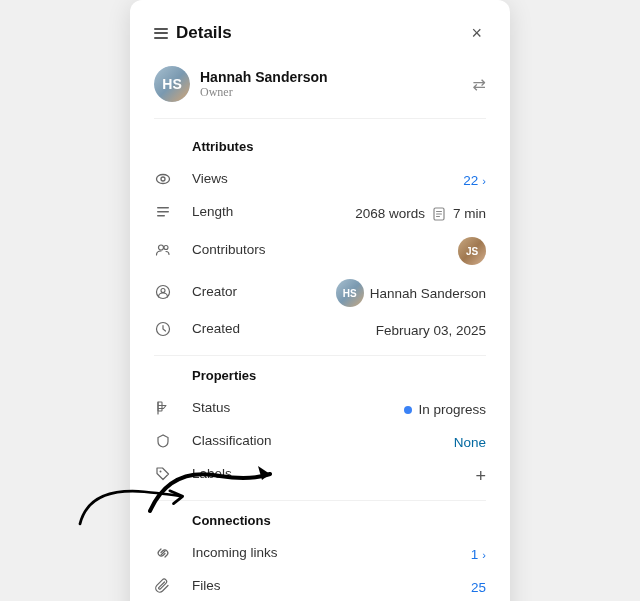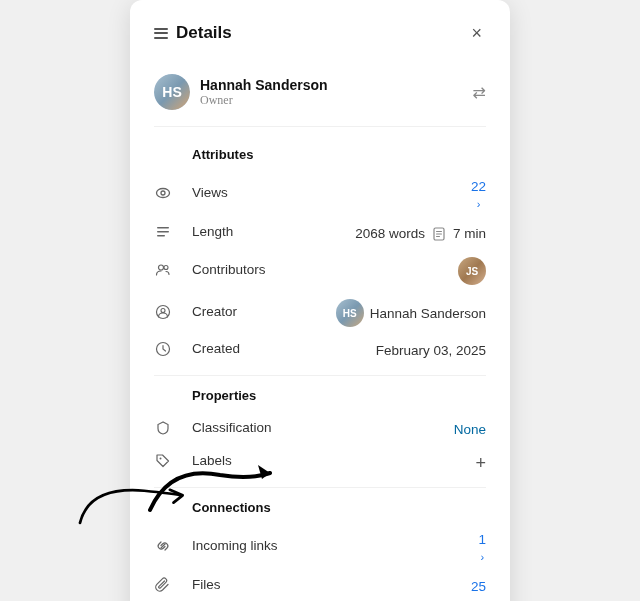--- a/index.html
+++ b/index.html
@@ -16,21 +16,21 @@
       border-radius: 12px;
       box-shadow: 0 4px 24px rgba(0,0,0,0.12);
       width: 380px;
       padding: 20px 24px 24px 24px;
       position: relative;
     }
     .panel-header {
       display: flex;
       align-items: center;
       justify-content: space-between;
-      margin-bottom: 28px;
+      margin-bottom: 20px;
     }
     .panel-header-left {
       display: flex;
       align-items: center;
       gap: 8px;
     }
     .panel-title {
       font-size: 17px;
       font-weight: 700;
       color: #111;
@@ -138,21 +138,20 @@
     .attr-value {
       font-size: 13.5px;
       color: #333;
       display: flex;
       align-items: center;
       gap: 4px;
     }
     .attr-value.blue {
       color: #1a73e8;
       cursor: pointer;
-      flex-direction: column;
     }
     .attr-value.muted {
       color: #0369a1;
     }
     .chevron {
       font-size: 11px;
       color: #1a73e8;
     }
     .section-divider {
       height: 1px;
@@ -315,20 +314,36 @@
     </div>
     <div class="attr-value">
       <span>February 03, 2025</span>
     </div>
   </div>
 
   <div class="section-divider"></div>
 
   <div class="section-title">Properties</div>
 
+  <div class="attr-row">
+    <div class="attr-left">
+      <div class="attr-icon">
+        <svg width="16" height="16" viewBox="0 0 16 16" fill="none">
+          <rect x="3" y="2" width="4" height="9" rx="0.5" stroke="#666" stroke-width="1.1" fill="none"></rect>
+          <path d="M3 5.5h8l-2.5 3H3" stroke="#666" stroke-width="1.1" fill="none" stroke-linejoin="round"></path>
+          <line x1="3" y1="14" x2="3" y2="2" stroke="#666" stroke-width="1.2" stroke-linecap="round"></line>
+        </svg>
+      </div>
+      <span class="attr-label">Status</span>
+    </div>
+    <div class="attr-value">
+      <span class="status-dot"></span>
+      <span>In progress</span>
+    </div>
+  </div>
 
   <div class="attr-row">
     <div class="attr-left">
       <div class="attr-icon">
         <svg width="16" height="16" viewBox="0 0 16 16" fill="none">
           <path d="M8 2L3 4.5v4c0 3 2.5 5 5 5.5 2.5-.5 5-2.5 5-5.5v-4L8 2z" stroke="#666" stroke-width="1.2" fill="none"></path>
         </svg>
       </div>
       <span class="attr-label">Classification</span>
     </div>

